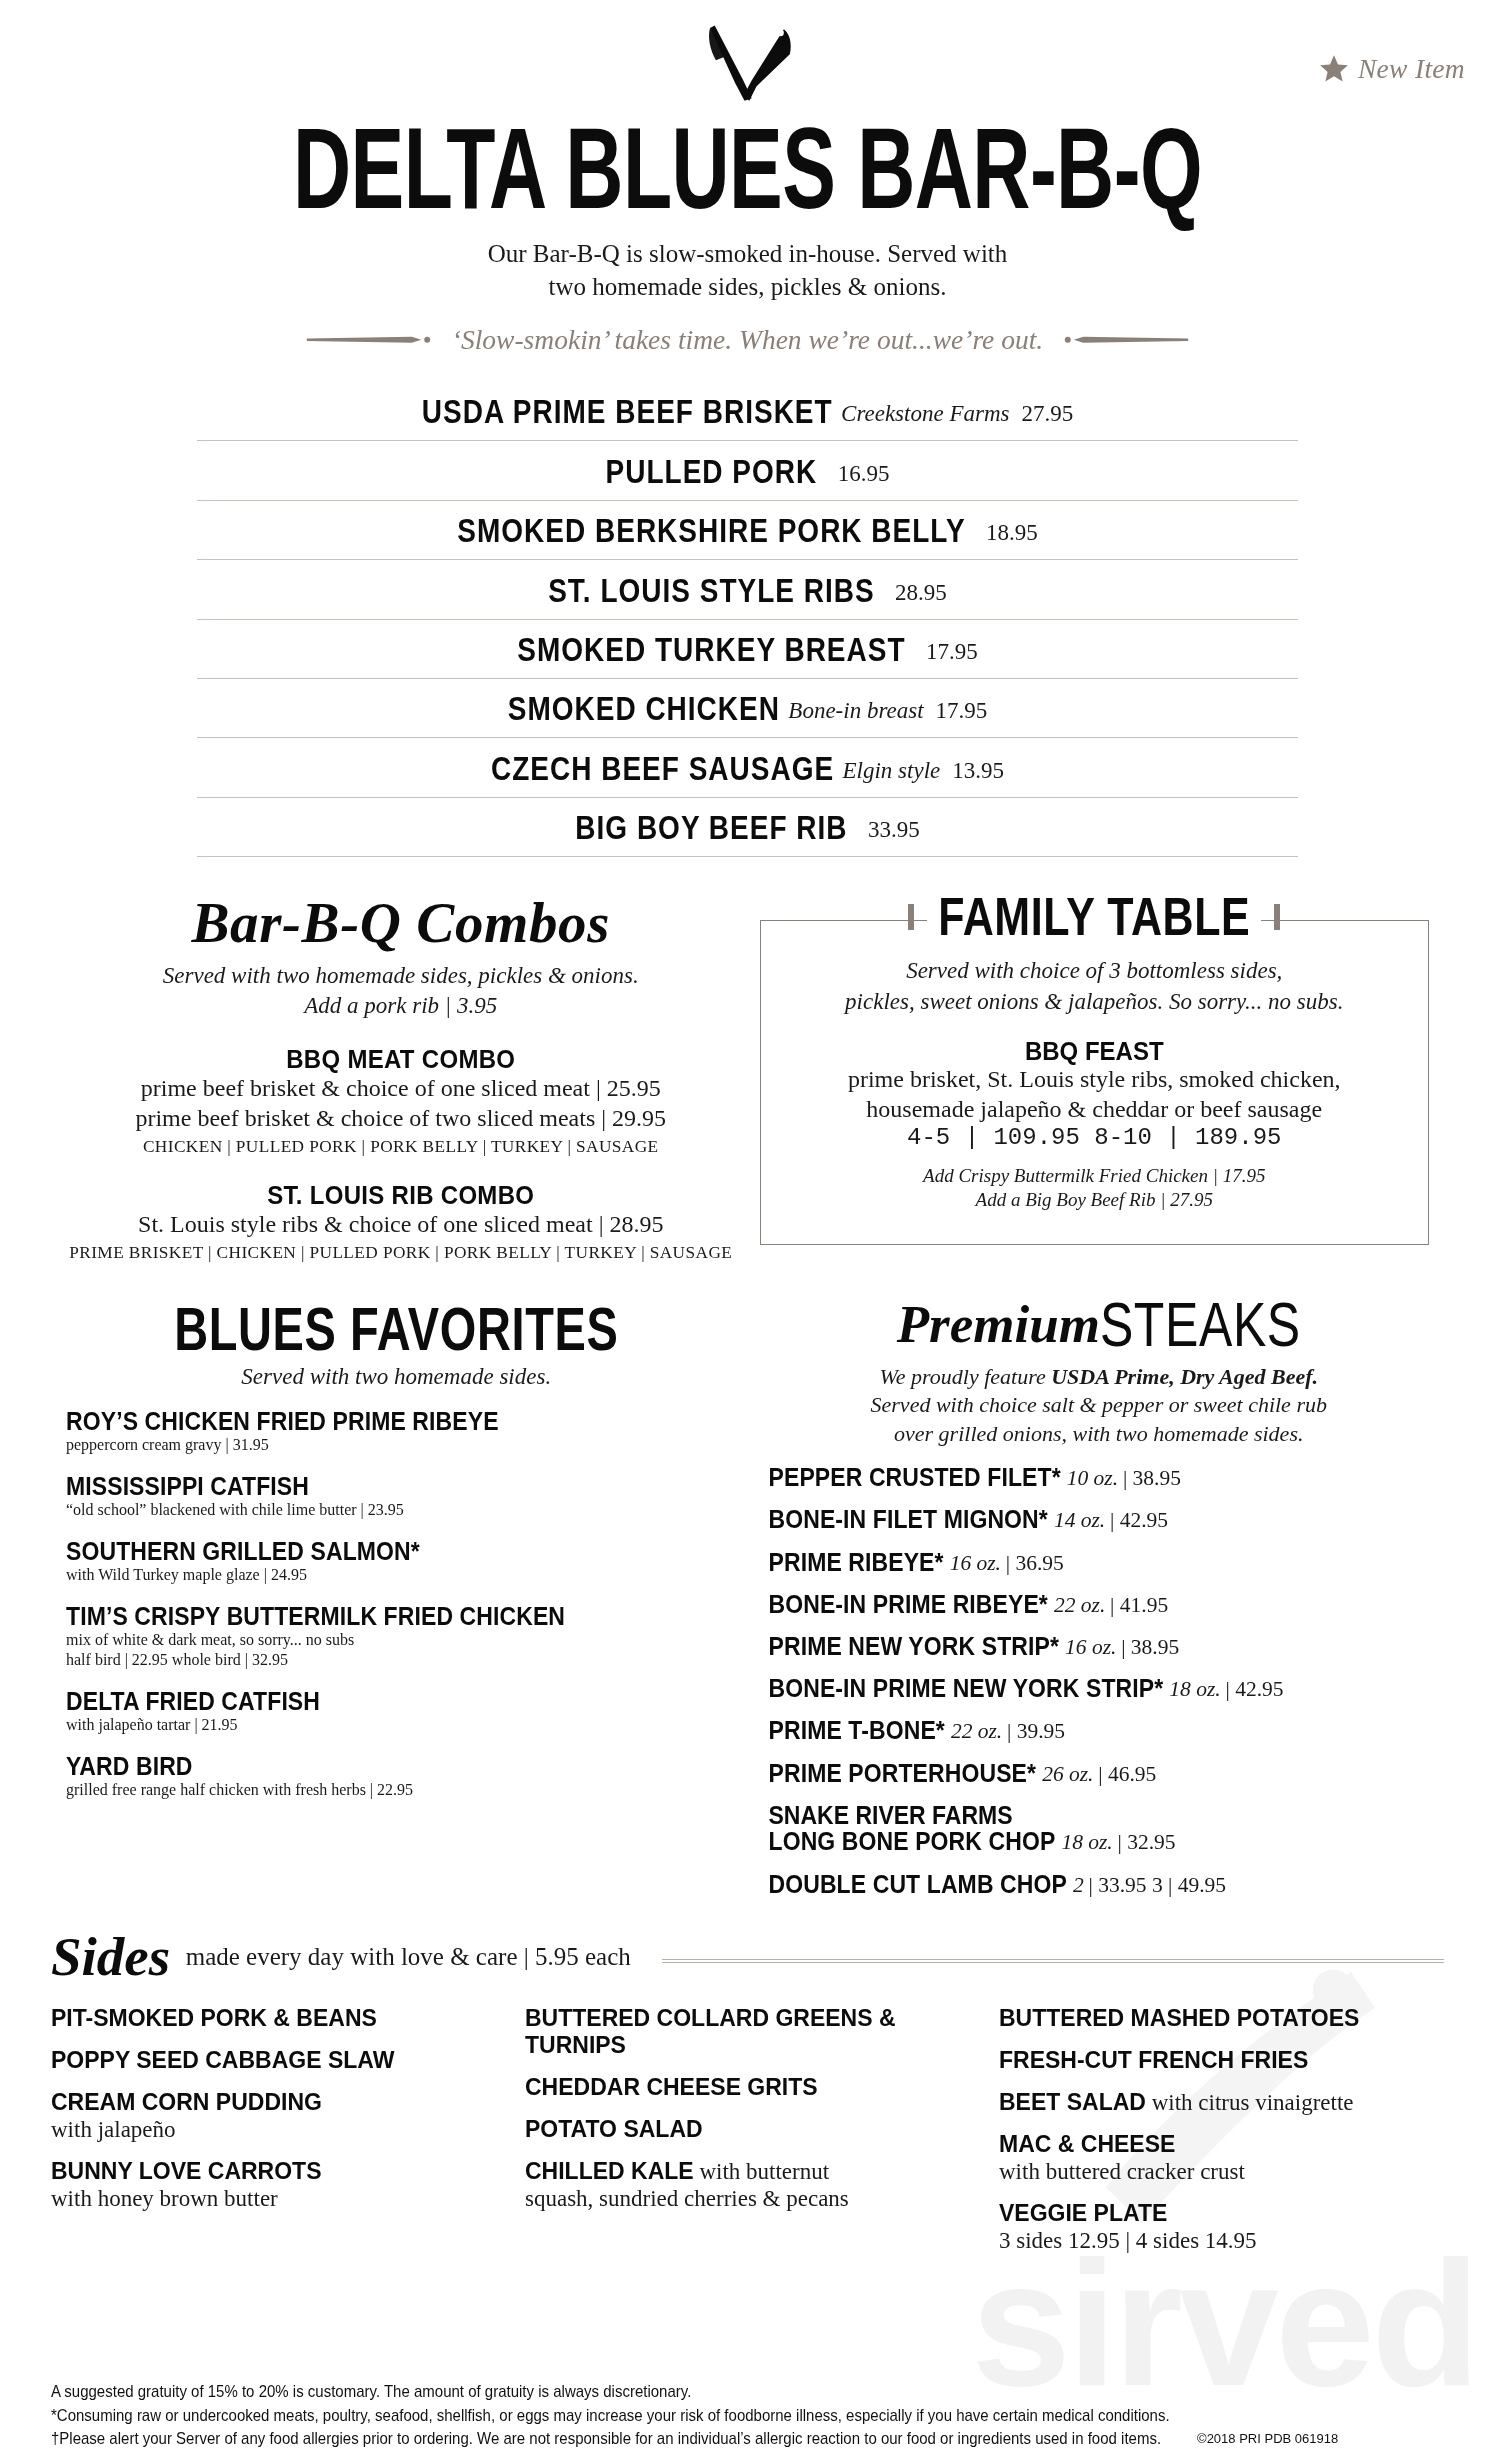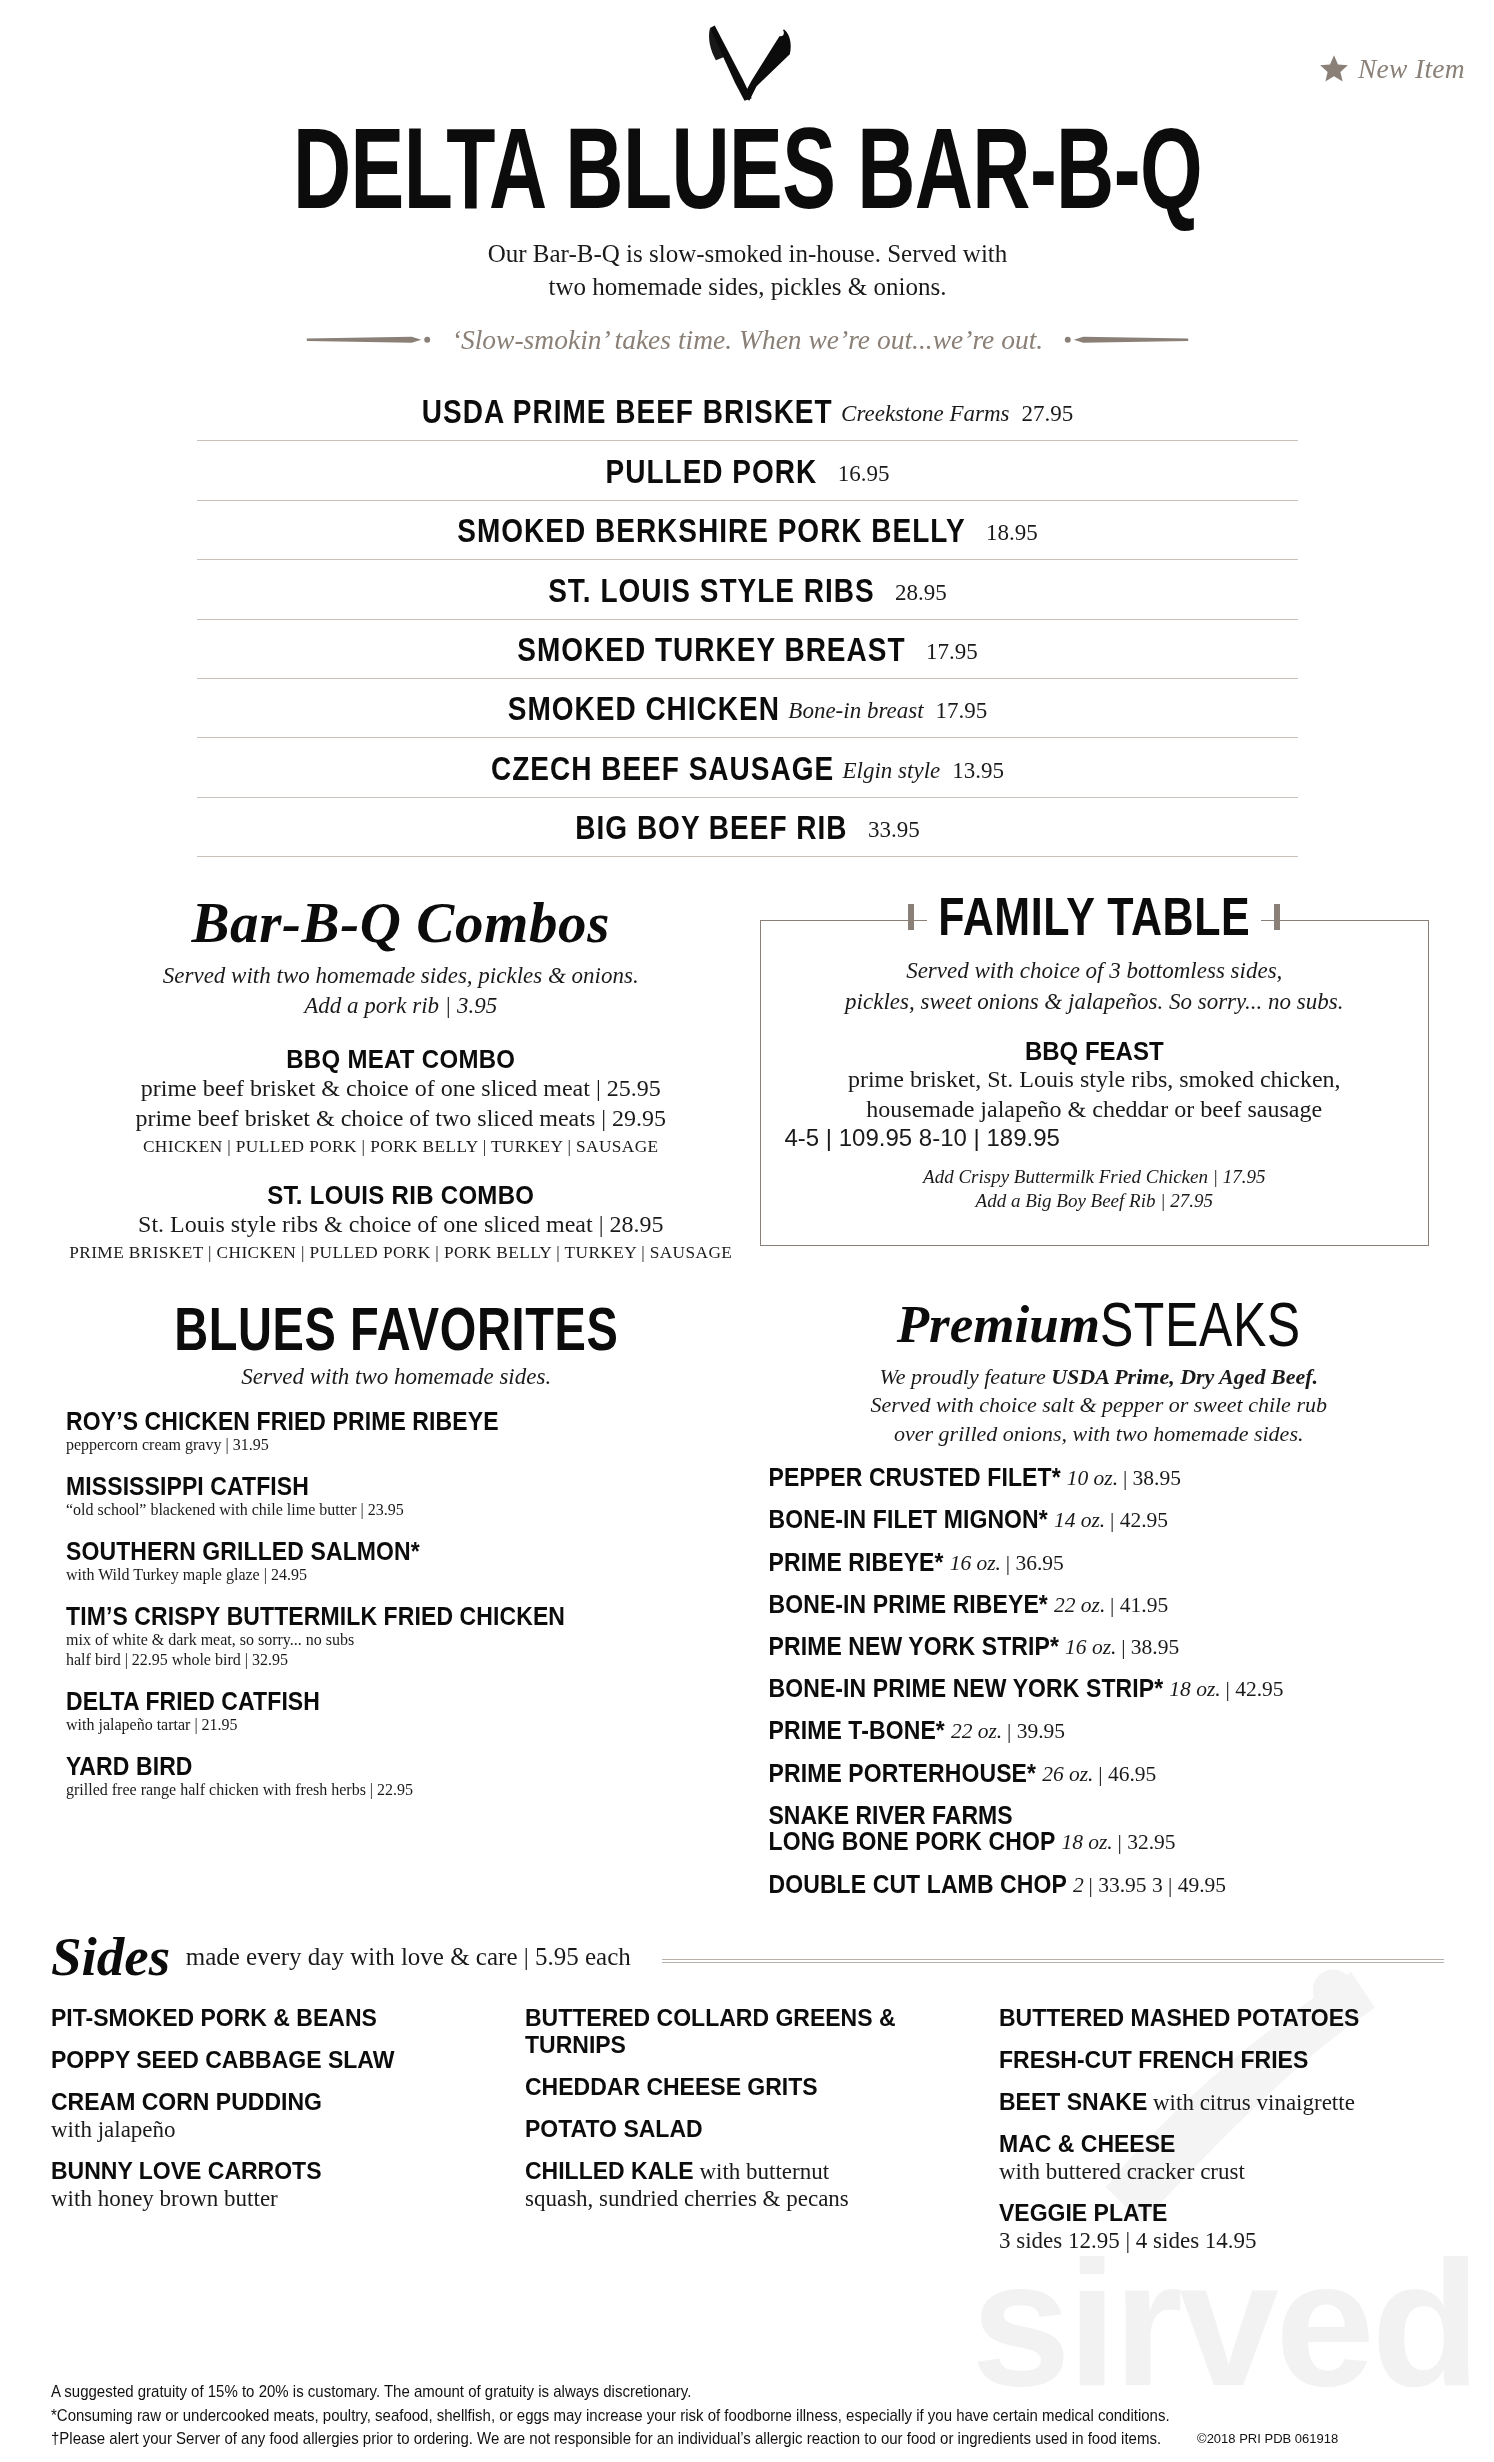--- a/index.html
+++ b/index.html
@@ -229,23 +229,23 @@
     color: #0c0c0c;
   }
   .feast-desc {
     font-family: "Liberation Serif", serif;
     font-size: 24px;
     text-align:center;
     line-height: 1.22;
     color: #1a1a1a;
   }
   .feast-prices {
-    font-family: Liberation Sans, sans-serif;
+    font-family: Liberation Mono, monospace;
     font-size: 24px;
-    text-align:left;
+    text-align:center;
     color: #1a1a1a;
   }
   .feast-add {
     font-family: "Liberation Serif", serif;
     font-style: italic;
     font-size: 19px;
     text-align:center;
     line-height: 1.3;
     margin-top: 13px;
     color: #1a1a1a;
@@ -698,21 +698,21 @@
     <div class="sides-col">
       <div class="side-item">
         <span class="side-name">BUTTERED MASHED POTATOES</span><span class="side-extra"></span>
         <div class="side-desc"></div>
       </div>
       <div class="side-item">
         <span class="side-name">FRESH-CUT FRENCH FRIES</span><span class="side-extra"></span>
         <div class="side-desc"></div>
       </div>
       <div class="side-item">
-        <span class="side-name">BEET SNAKE</span><span class="side-extra"> with citrus vinaigrette</span>
+        <span class="side-name">BEET SALAD</span><span class="side-extra"> with citrus vinaigrette</span>
         <div class="side-desc"></div>
       </div>
       <div class="side-item">
         <span class="side-name">MAC &amp; CHEESE</span><span class="side-extra"></span>
         <div class="side-desc">with buttered cracker crust</div>
       </div>
       <div class="side-item">
         <span class="side-name">VEGGIE PLATE</span><span class="side-extra"></span>
         <div class="side-desc">3 sides 12.95  |  4 sides 14.95</div>
       </div>

